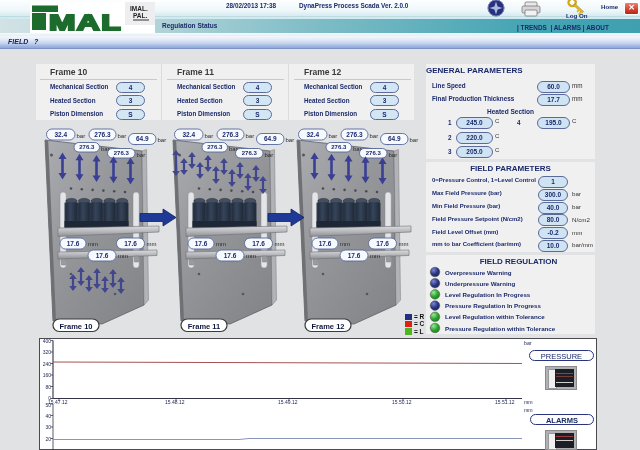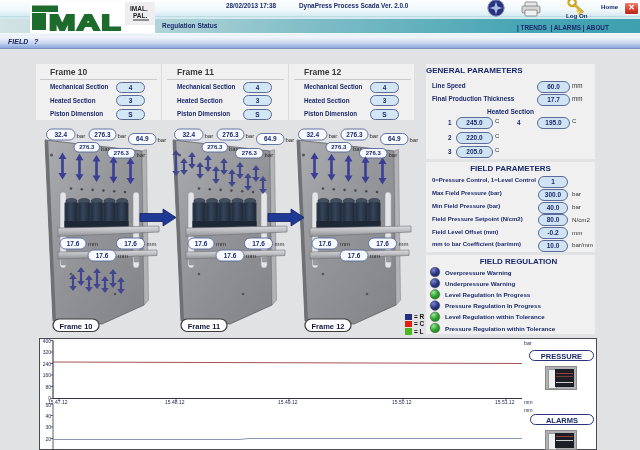--- a/index.html
+++ b/index.html
@@ -324,21 +324,21 @@
   <path d="M14 25 L483 26.5" stroke="#9a4040" stroke-width="0.9" fill="none"></path>
   <path d="M14 102.5 L200 102.5 L210 101.5 L483 101.5" stroke="#7a8ab0" stroke-width="0.9" fill="none"></path>
   <g font-family="Liberation Sans" font-size="5.2" fill="#222a55">
     <text x="485" y="8">bar</text>
     <text x="485" y="67">mm</text>
     <text x="485" y="75">mm</text>
   </g>
 </svg>
 
 <div class="abs" style="left:529px;top:350px;width:65px;height:11px;border:1.3px solid #2a3580;border-radius:7px;
-     background:#fdfdfe;color:#1b2a6b;font-weight:bold;font-size:7.5px;text-align:center;line-height:11px;box-sizing:border-box;">PRESSURE</div>
+     background:#fdfdfe;color:#1b2a6b;font-weight:normal;font-size:7.5px;text-align:center;line-height:11px;box-sizing:border-box;">PRESSURE</div>
 <div class="abs" style="left:545px;top:366px;width:32px;height:24px;background:#b0b1b4;border:1px solid #8a8a8d;box-sizing:border-box;"></div>
 <div class="abs" style="left:548px;top:369px;width:7px;height:18px;background:#f0f0f0;border:0.5px solid #999;"></div>
 <div class="abs" style="left:555px;top:369px;width:19px;height:18px;background:#1c2026;"></div>
 <div class="abs" style="left:556px;top:373px;width:17px;height:1px;background:#a03a3a;"></div>
 <div class="abs" style="left:556px;top:376px;width:17px;height:1px;background:#7a3a3a;"></div>
 <div class="abs" style="left:556px;top:382px;width:17px;height:1.2px;background:#cfcfcf;"></div>
 <div class="abs" style="left:530px;top:414px;width:64px;height:11px;border:1.3px solid #2a3580;border-radius:7px;
      background:#fdfdfe;color:#1b2a6b;font-weight:bold;font-size:7.5px;text-align:center;line-height:11px;box-sizing:border-box;">ALARMS</div>
 <div class="abs" style="left:545px;top:430px;width:32px;height:20px;background:#b0b1b4;border:1px solid #8a8a8d;box-sizing:border-box;"></div>
 <div class="abs" style="left:548px;top:433px;width:7px;height:15px;background:#f0f0f0;border:0.5px solid #999;"></div>

